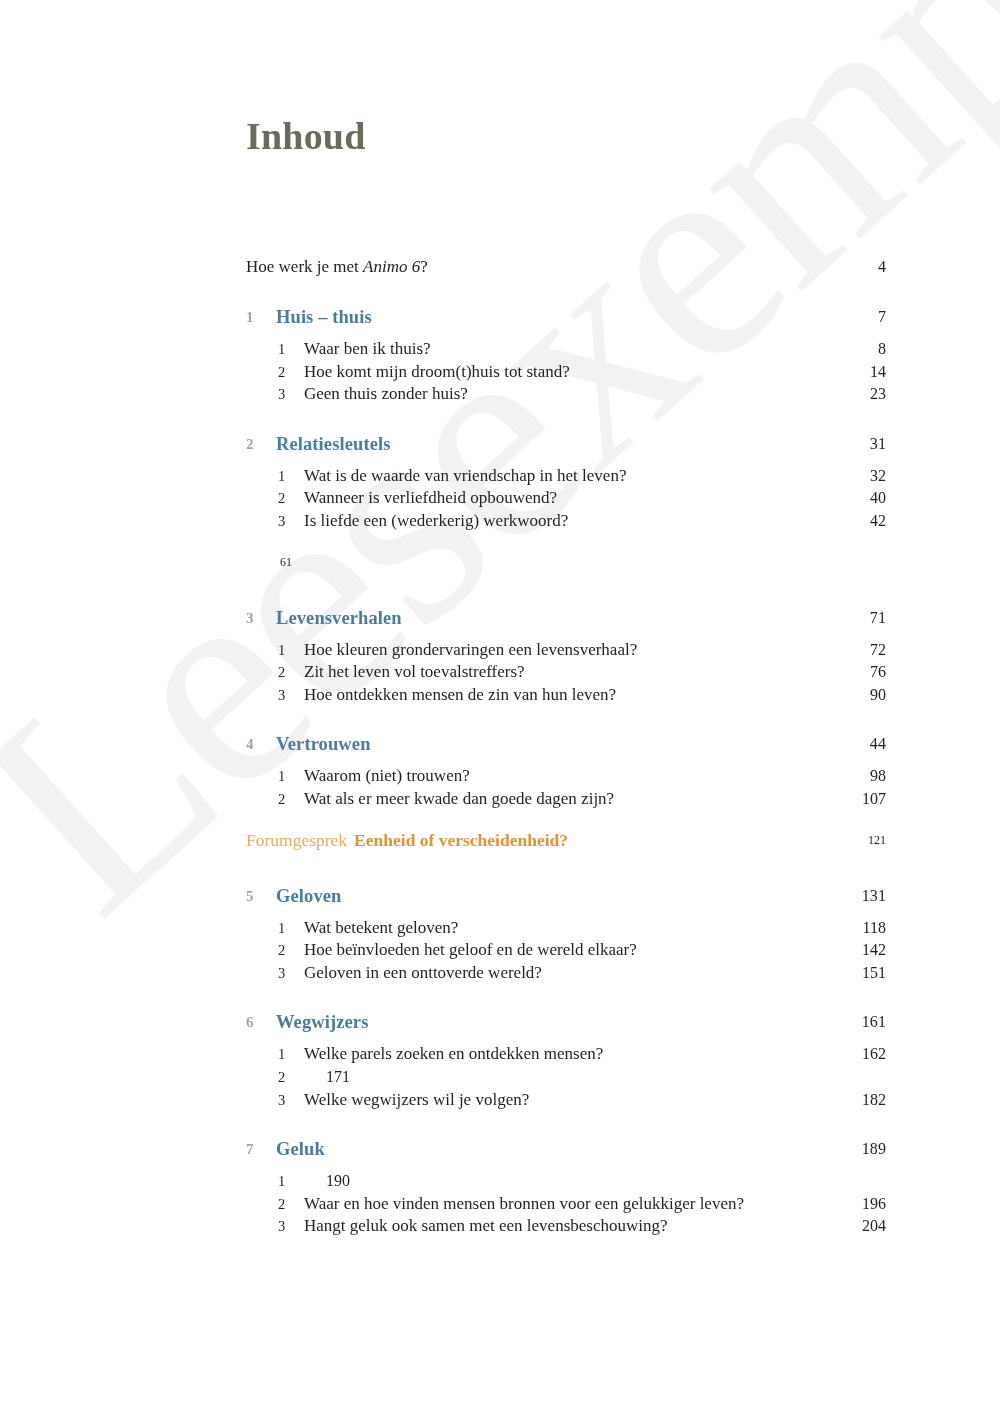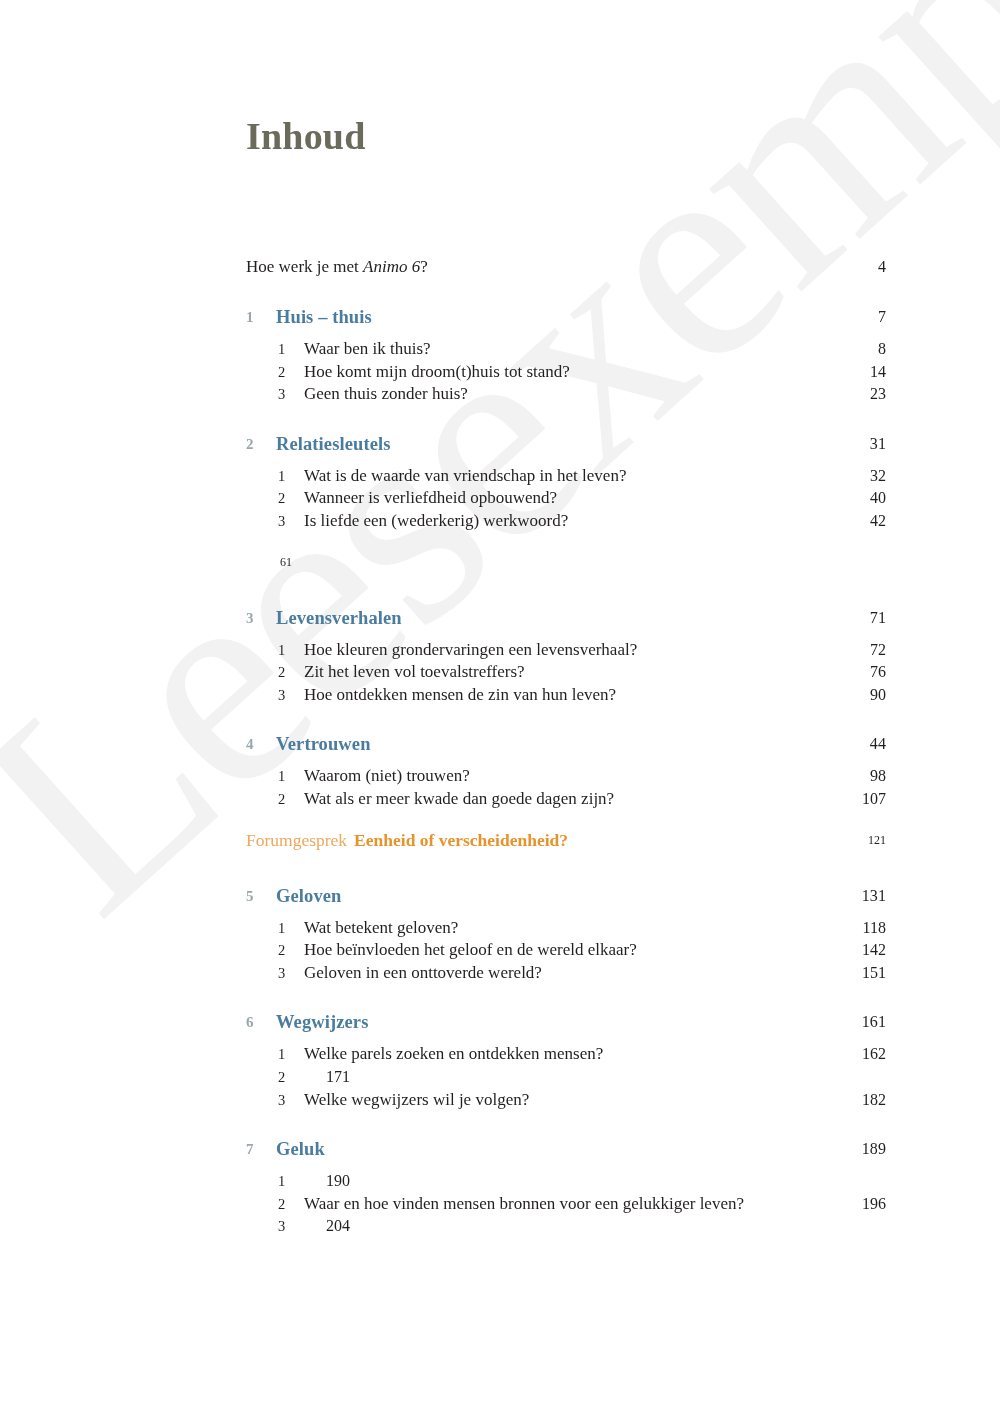--- a/index.html
+++ b/index.html
@@ -337,19 +337,20 @@
             <span class="num">1</span>
             <span class="page-num">190</span>
           </div>
           <div class="row sub lh-sub">
             <span class="num">2</span>
             <span class="label">Waar en hoe vinden mensen bronnen voor een gelukkiger leven?</span>
             <span class="page-num">196</span>
           </div>
           <div class="row sub lh-sub">
             <span class="num">3</span>
+            <span class="label">Hangt geluk ook samen met een levensbeschouwing?</span>
             <span class="page-num">204</span>
           </div>
         </div>
 
     </div>
   </div>
 </div>
 
 </body></html>

